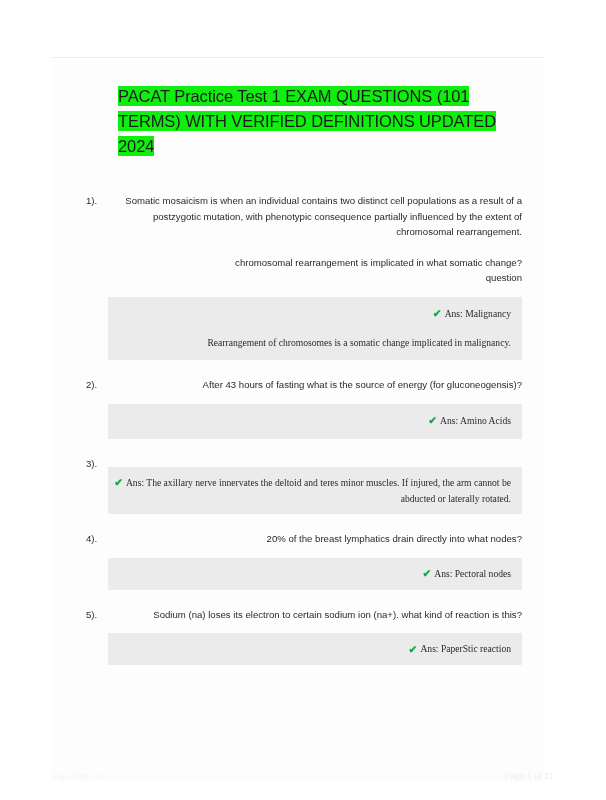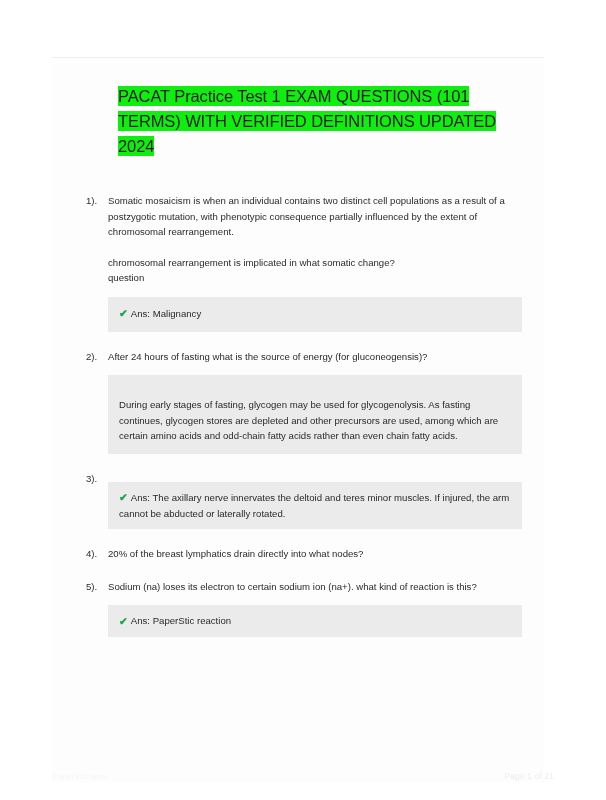--- a/index.html
+++ b/index.html
@@ -78,20 +78,21 @@
     line-height: 15.5px;
     color: #2a2a2a;
     text-align: left;
     padding-left: 12px;
     box-sizing: border-box;
     padding-top: 0px;
   }
   .qbody {
     flex: 1 1 auto;
     min-width: 0;
+    text-align: right;
   }
   .qtext {
     font-size: 9.6px;
     line-height: 15.6px;
     color: #2a2a2a;
     margin: 0;
   }
   .qtext.spaced {
     margin-bottom: 15px;
   }
@@ -101,23 +102,24 @@
     color: #2a2a2a;
     margin: 0;
   }
 
   
   .ansbox {
     background: #ebebeb;
     margin-top: 11px;
     padding: 9px 11px 10px 11px;
     box-sizing: border-box;
+    font-family: Liberation Serif, serif;
   }
   .ansbox.tight {
-    padding: 8px 11px 8px 11px;
+    padding: 8px 11px 8px 0;
   }
   .ansline {
     font-size: 9.6px;
     line-height: 15.4px;
     color: #2a2a2a;
     margin: 0;
     display: block;
   }
   .check {
     color: #17a64a;
@@ -169,47 +171,51 @@
       <h1 class="doc-title"><span class="hl">PACAT Practice Test 1 EXAM QUESTIONS (101 TERMS) WITH VERIFIED DEFINITIONS UPDATED 2024</span></h1>
 
       <div class="qblock">
         <div class="qnum">1).</div>
         <div class="qbody">
           <p class="qtext spaced">Somatic mosaicism is when an individual contains two distinct cell populations as a result of a postzygotic mutation, with phenotypic consequence partially influenced by the extent of chromosomal rearrangement.</p>
           <p class="qsub">chromosomal rearrangement is implicated in what somatic change?</p>
           <p class="qsub">question</p>
           <div class="ansbox">
             <p class="ansline"><span class="check">✔</span><span>Ans: Malignancy</span></p>
+            <p class="ansexpl">Rearrangement of chromosomes is a somatic change implicated in malignancy.</p>
           </div>
         </div>
       </div>
 
       <div class="qblock">
         <div class="qnum">2).</div>
         <div class="qbody">
-          <p class="qtext">After 24 hours of fasting what is the source of energy (for gluconeogensis)?</p>
+          <p class="qtext">After 43 hours of fasting what is the source of energy (for gluconeogensis)?</p>
           <div class="ansbox">
-            <p class="ansexpl">During early stages of fasting, glycogen may be used for glycogenolysis. As fasting continues, glycogen stores are depleted and other precursors are used, among which are certain amino acids and odd-chain fatty acids rather than even chain fatty acids.</p>
+            <p class="ansline"><span class="check">✔</span><span>Ans: Amino Acids</span></p>
           </div>
         </div>
       </div>
 
       <div class="qblock">
         <div class="qnum">3).</div>
         <div class="qbody">
           <div class="ansbox tight">
             <p class="ansline"><span class="check">✔</span><span>Ans: The axillary nerve innervates the deltoid and teres minor muscles. If injured, the arm cannot be abducted or laterally rotated.</span></p>
           </div>
         </div>
       </div>
 
       <div class="qblock">
         <div class="qnum">4).</div>
         <div class="qbody">
           <p class="qtext">20% of the breast lymphatics drain directly into what nodes?</p>
+          <div class="ansbox tight">
+            <p class="ansline"><span class="check">✔</span><span>Ans: Pectoral nodes</span></p>
+          </div>
         </div>
       </div>
 
       <div class="qblock">
         <div class="qnum">5).</div>
         <div class="qbody">
           <p class="qtext">Sodium (na) loses its electron to certain sodium ion (na+). what kind of reaction is this?</p>
           <div class="ansbox tight">
             <p class="ansline"><span class="check">✔</span><span>Ans: PaperStic reaction</span></p>
           </div>

